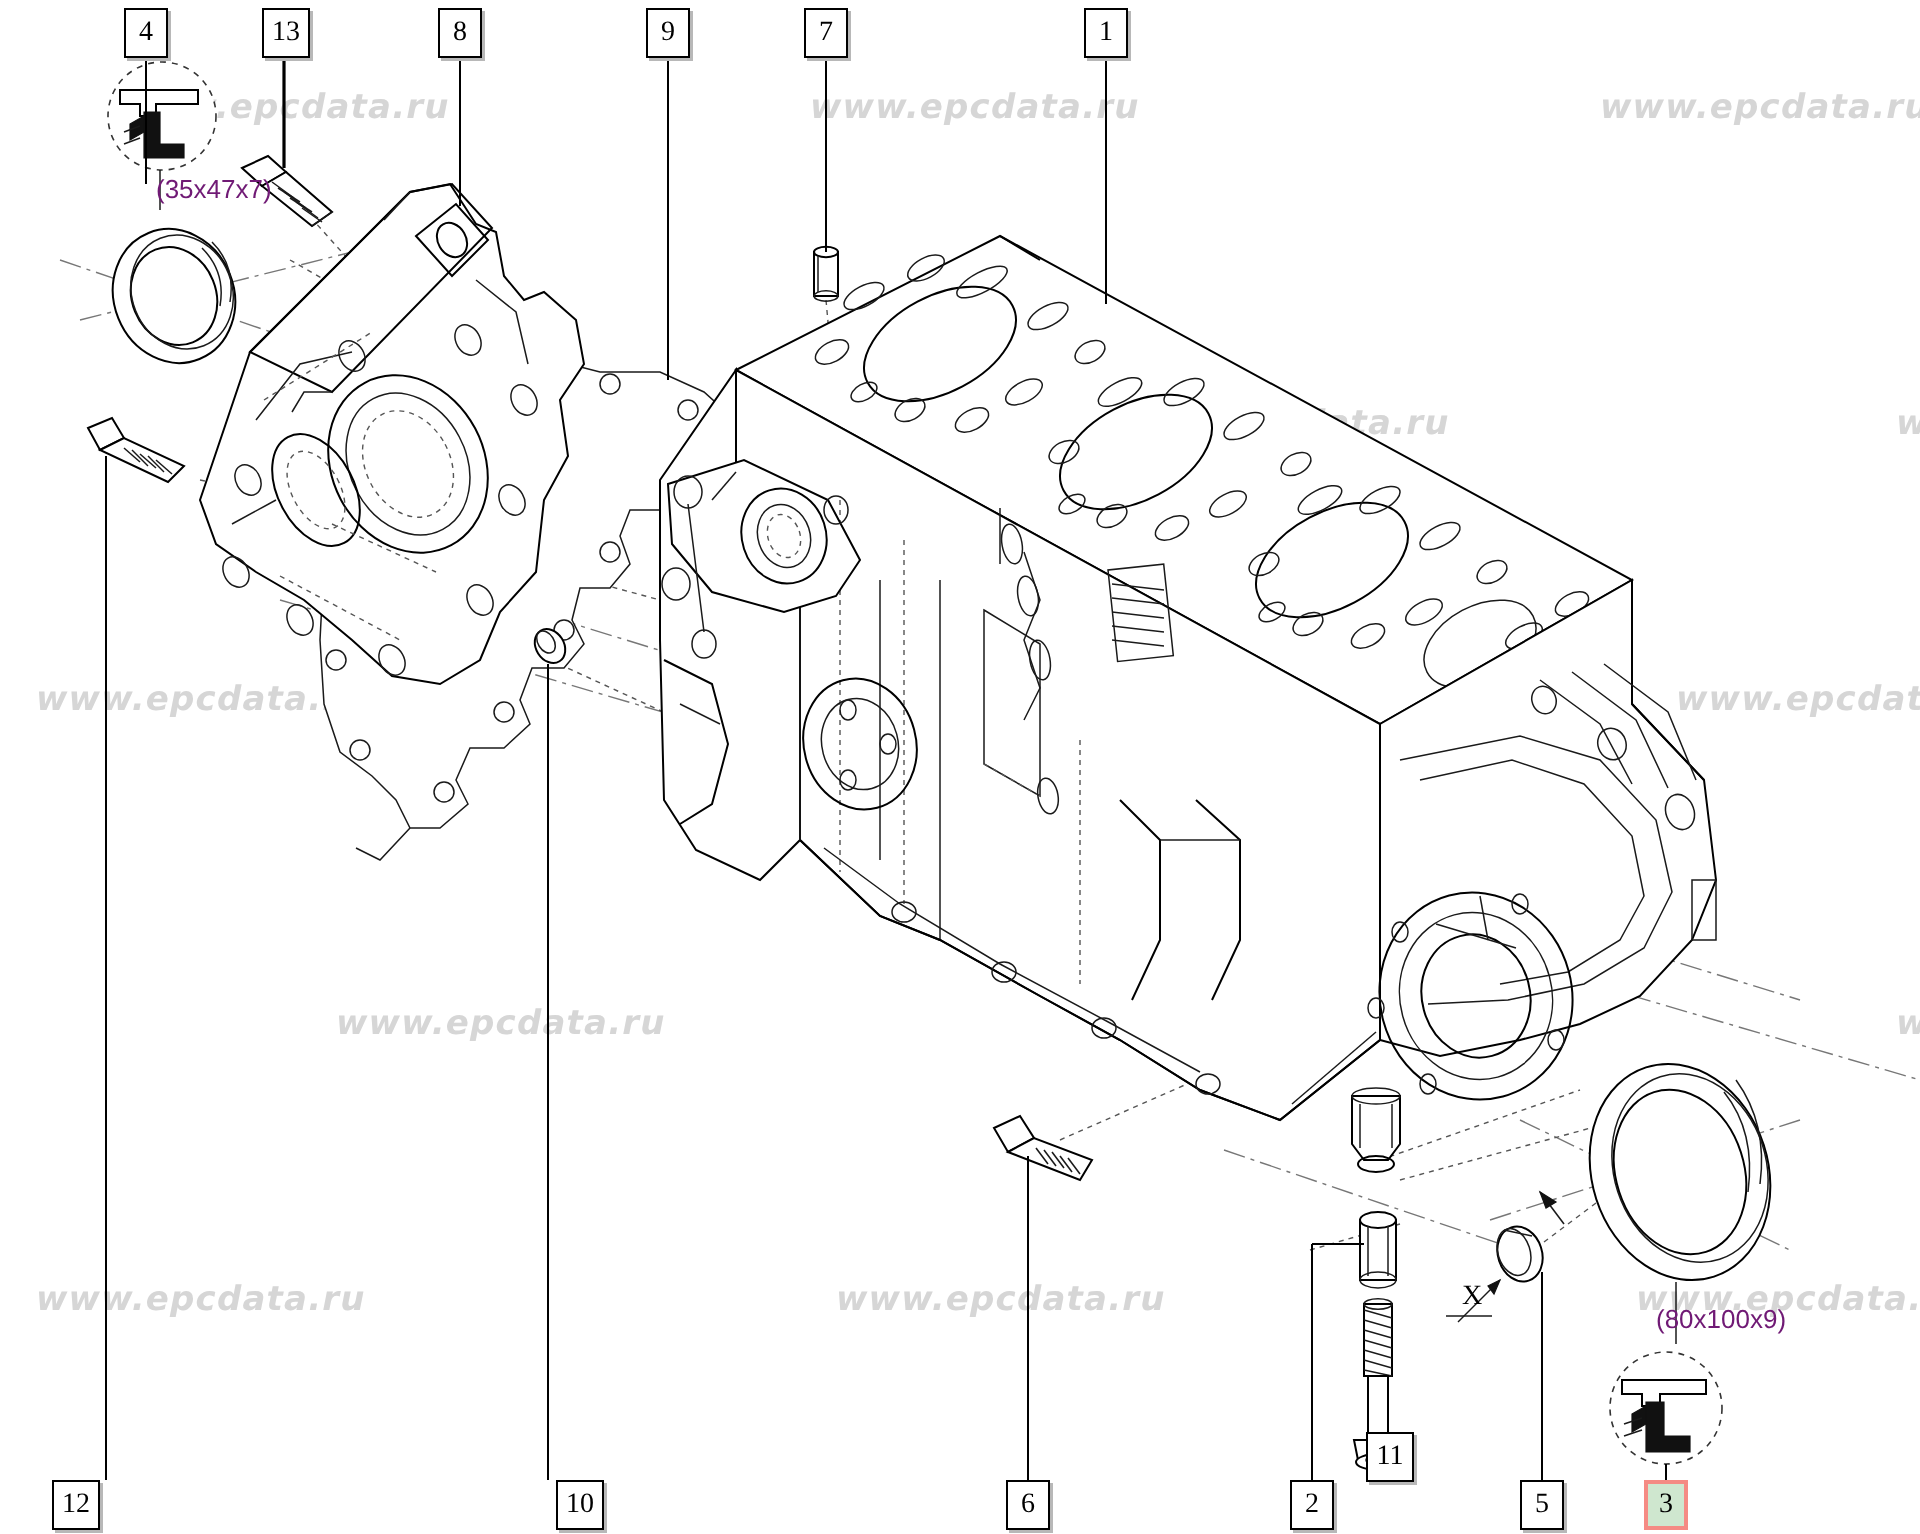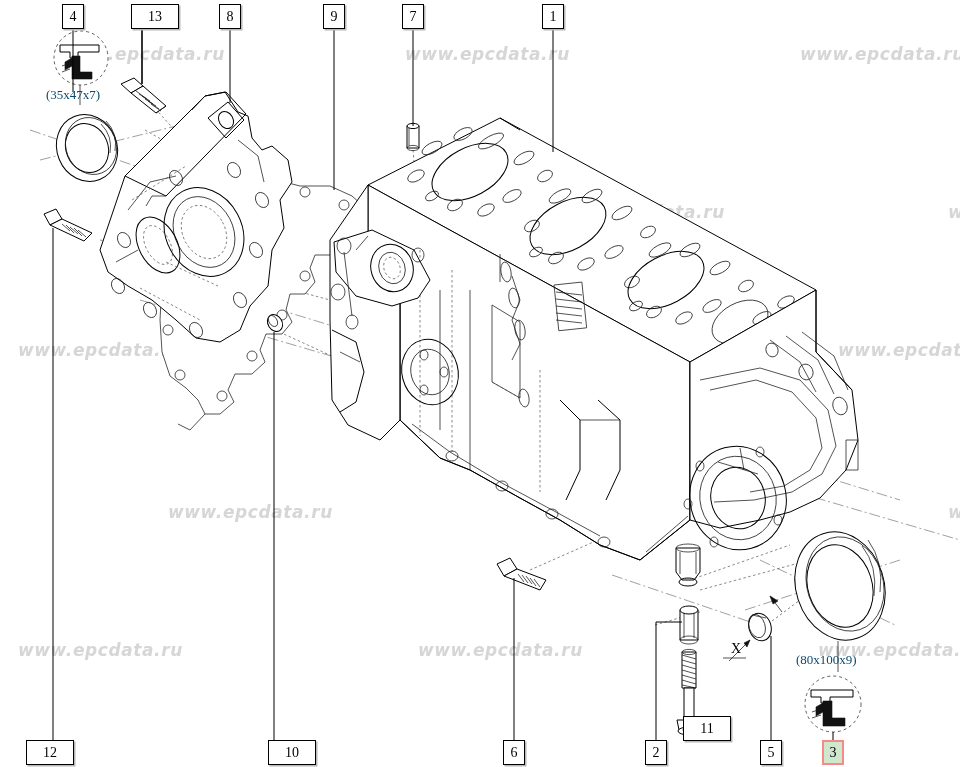--- a/index.html
+++ b/index.html
@@ -28,38 +28,39 @@
     width:22px;height:25px;
     border:1px solid #000;
     background:#fff;
     box-shadow:1.5px 1.5px 0 #b8b8b8;
     display:flex;align-items:center;justify-content:center;
     font-family:"Liberation Serif", serif;
     font-size:14px;line-height:1;
     color:#000;
     box-sizing:border-box;
   }
-  .callout.wide{width:48px;}
+  .callout.wide{width:24px;}
   .callout.hl{
     background:#cfe7cf;
     border:2px solid #f58b84;
     box-shadow:none;
   }
   .callout .num{pointer-events:none;}
 
   
   .leaderbox{position:absolute;inset:0;z-index:20;pointer-events:none;}
 
   
   .dimlabel{
     position:absolute;z-index:22;
-    font-family:Liberation Serif, serif;
+    font-family:Liberation Sans, sans-serif;
     font-size:13px;
-    color:#0c4a6e;
+    color:#701a75;
     white-space:nowrap;
+    margin-left:32px;
   }
 
   
   #art{position:absolute;left:0;top:0;width:960px;height:767px;z-index:10;}
   #art .ln{fill:none;stroke:#000;stroke-width:1;}
   #art .ln-thin{fill:none;stroke:#1a1a1a;stroke-width:.75;}
   #art .fillw{fill:#ffffff;stroke:#000;stroke-width:1;}
   #art .fillw-thin{fill:#ffffff;stroke:#1a1a1a;stroke-width:.75;}
   #art .dashfine{fill:none;stroke:#555;stroke-width:.7;stroke-dasharray:2.5 2.5;}
   #art .center{fill:none;stroke:#777;stroke-width:.7;stroke-dasharray:11 3 2 3;}
@@ -525,21 +526,21 @@
   <div class="callout" style="left:402px;top:4px">
       <span class="num">7</span>
     </div>
   <div class="callout" style="left:542px;top:4px">
       <span class="num">1</span>
     </div>
 
   <div class="callout wide" style="left:26px;top:740px">
       <span class="num">12</span>
     </div>
-  <div class="callout wide" style="left:268px;top:740px">
+  <div class="callout wide" style="left:278px;top:740px">
       <span class="num">10</span>
     </div>
   <div class="callout" style="left:503px;top:740px">
       <span class="num">6</span>
     </div>
   <div class="callout" style="left:645px;top:740px">
       <span class="num">2</span>
     </div>
   <div class="callout wide" style="left:683px;top:716px">
       <span class="num">11</span>

